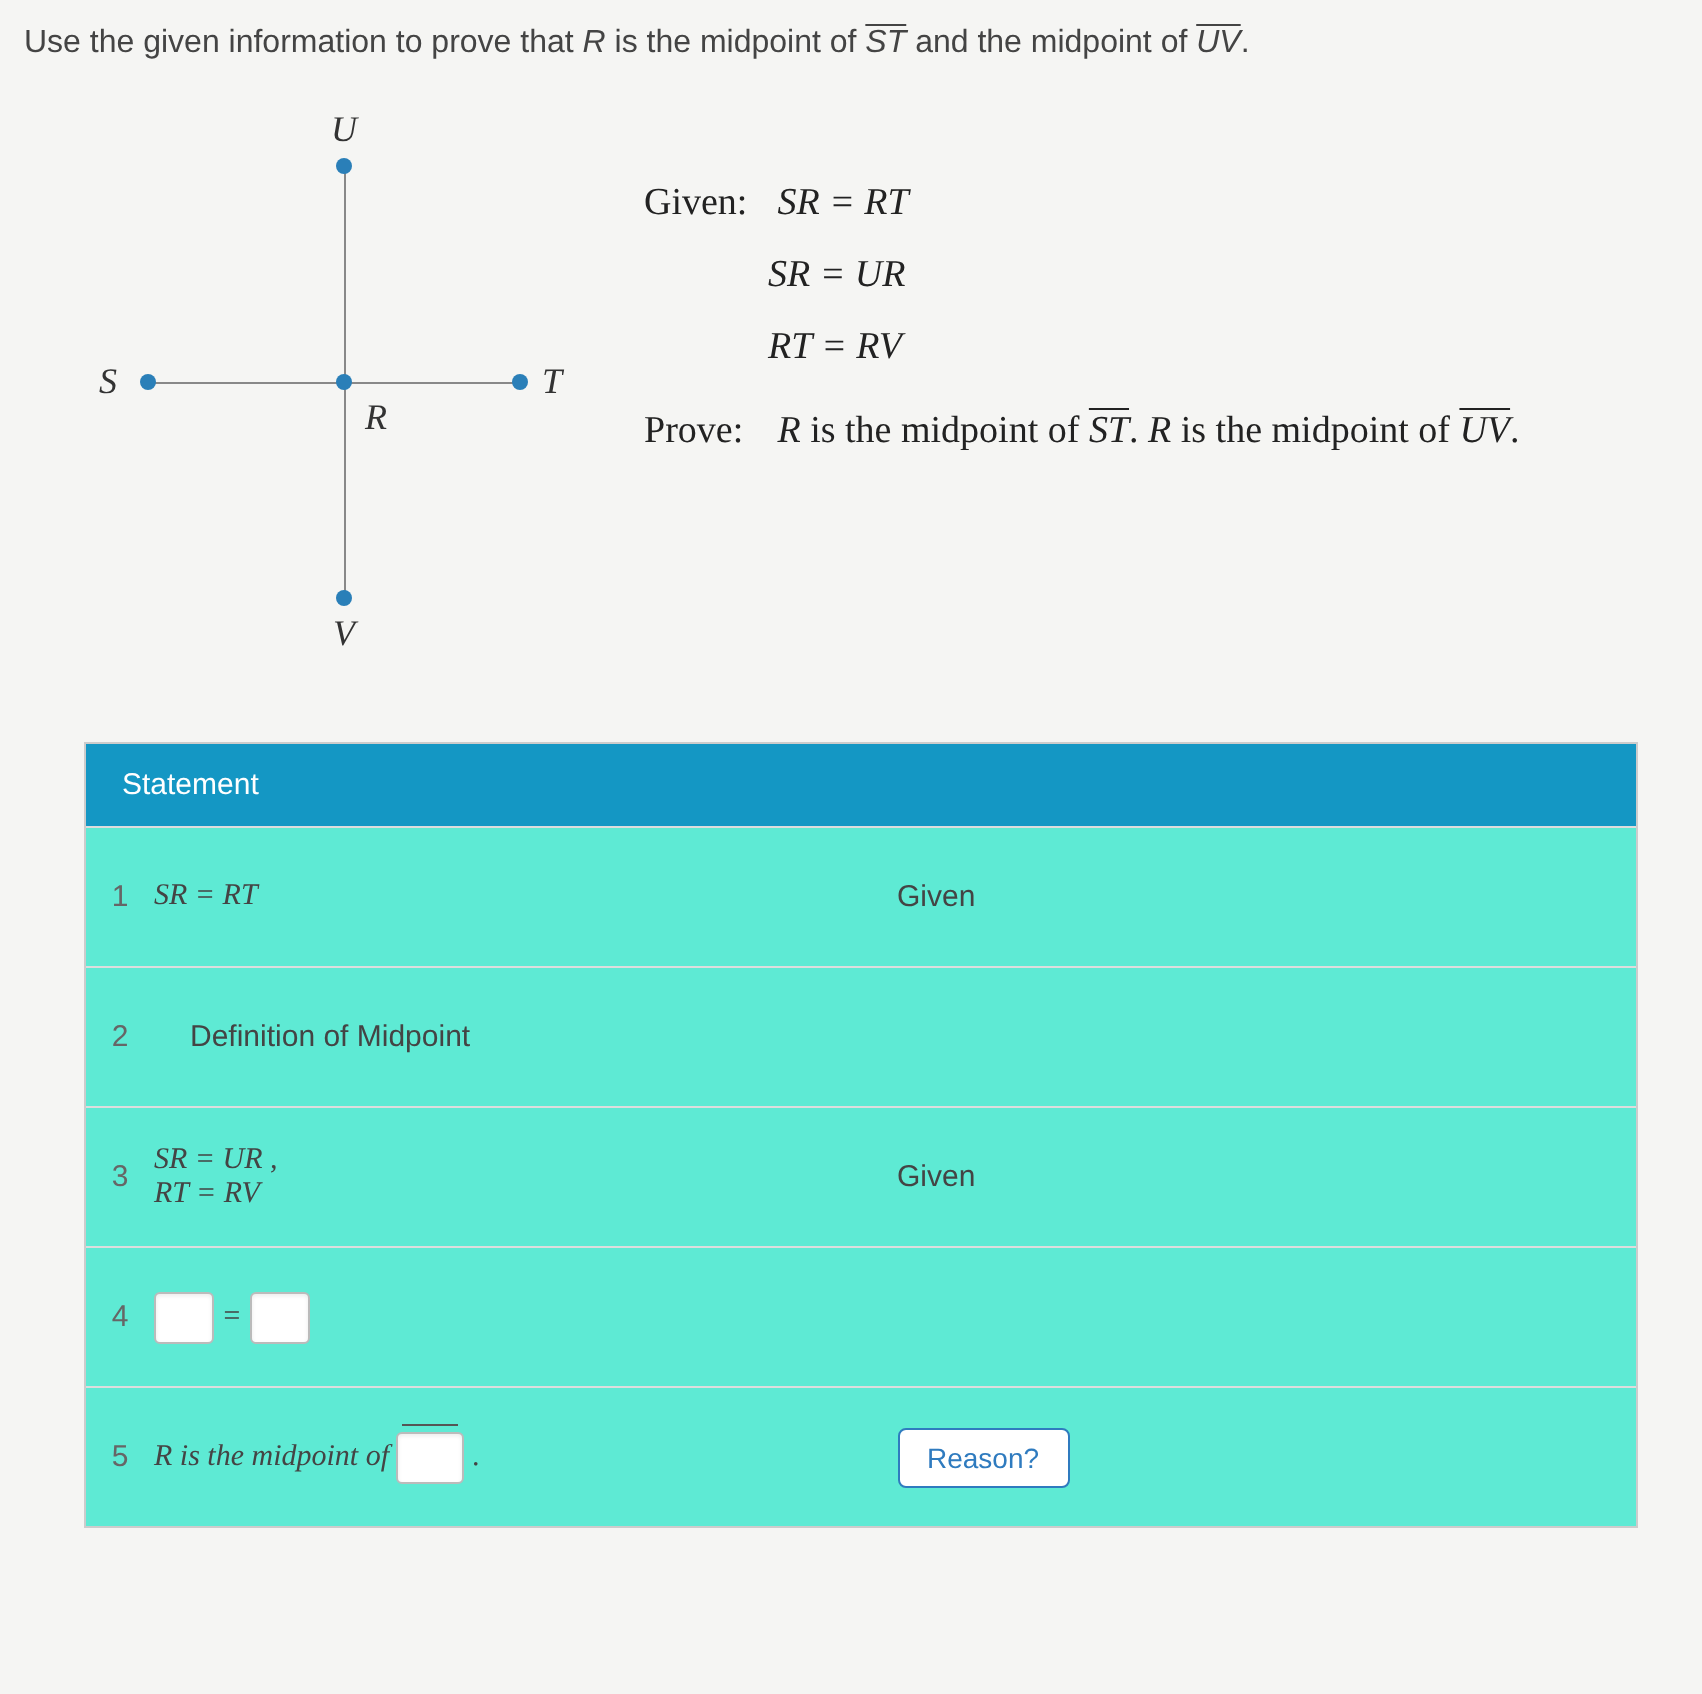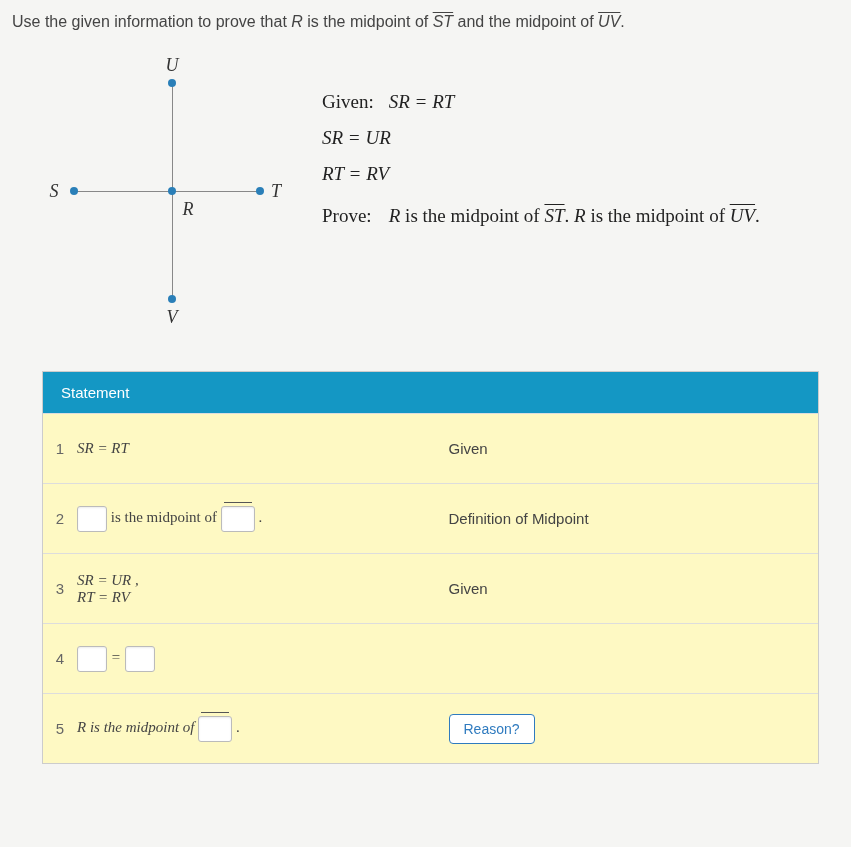--- a/index.html
+++ b/index.html
@@ -58,26 +58,26 @@
     padding-left: 30px;
     font-family: "Times New Roman", serif;
     font-size: 19px;
     color: #222;
   }
   .given-area .lineitem {
     margin-bottom: 14px;
   }
   .mathit { font-style: italic; }
   .given-label { display:inline-block; width:62px;}
-  .indent { }
+  .indent { margin-left:62px; }
 
   .proof-table {
     margin: 30px 20px 0 30px;
     border: 1px solid #ccc;
-    background: #fef9c3;
+    background: #5eead4;
   }
   .thead {
     display: flex;
     background: #1497c4;
     color: #fff;
     font-size: 15px;
   }
   .thead .col1 { width: 50%; padding: 12px 18px; }
   .thead .col2 { width: 50%; padding: 12px 18px; border-left:1px solid rgba(255,255,255,0.15);}
   .trow {
@@ -188,26 +188,20 @@
     </div>
 
     <div class="trow">
       <div class="num">1</div>
       <div class="stmt"><span class="math">SR = RT</span></div>
       <div class="reason">Given</div>
     </div>
 
     <div class="trow">
       <div class="num">2</div>
-      <div class="stmt">
-        <span class="blank-box"></span>
-        <span> is the midpoint of </span>
-        <span class="blank-box wide overlined"></span>
-        <span> .</span>
-      </div>
       <div class="reason">Definition of Midpoint</div>
     </div>
 
     <div class="trow">
       <div class="num">3</div>
       <div class="stmt">
         <div class="math">SR = UR ,</div>
         <div class="math">RT = RV</div>
       </div>
       <div class="reason">Given</div>

